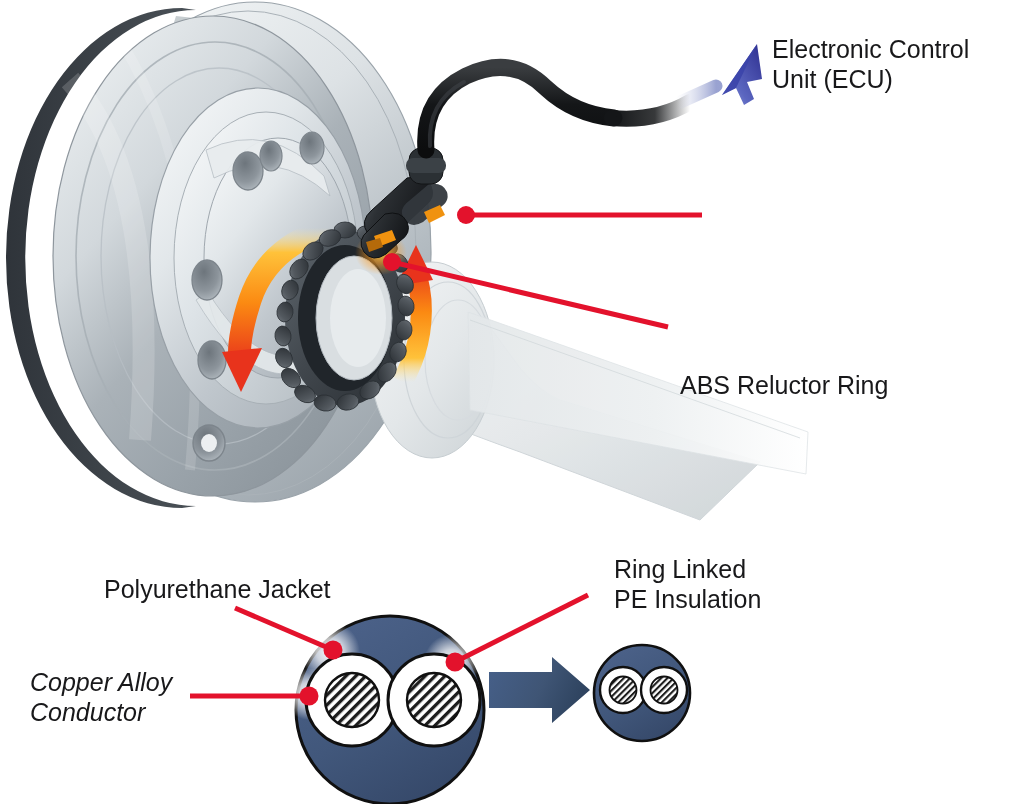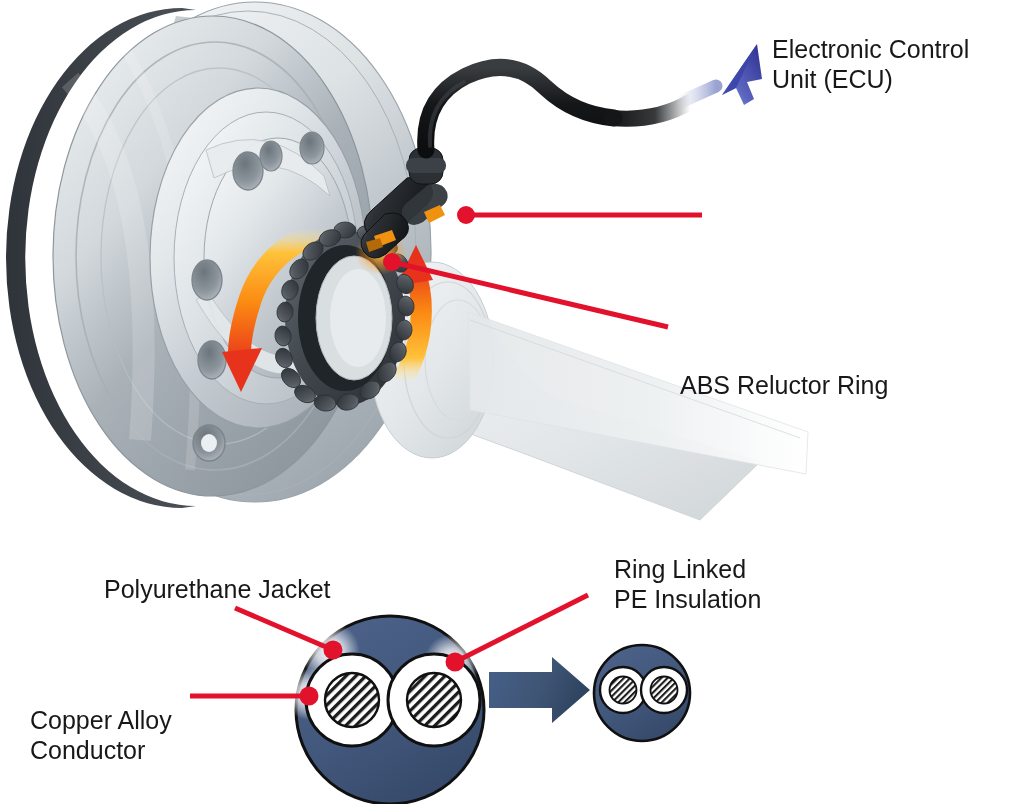--- a/index.html
+++ b/index.html
@@ -322,16 +322,16 @@
       </g>
     </g>
   </svg>
 
   <div class="lbl" style="left:772px;top:34px;">Electronic Control
 Unit (ECU)</div>
   <div class="lbl" style="left:680px;top:322px;margin-top:48px;">ABS Reluctor Ring</div>
   <div class="lbl" style="left:104px;top:574px;">Polyurethane Jacket</div>
   <div class="lbl" style="left:614px;top:554px;">Ring Linked
 PE Insulation</div>
-  <div class="lbl" style="left:30px;top:705px;">Copper Alloy
+  <div class="lbl" style="left:30px;top:667px;font-style:italic;">Copper Alloy
 Conductor</div>
 
 </div>
 
 </body></html>

